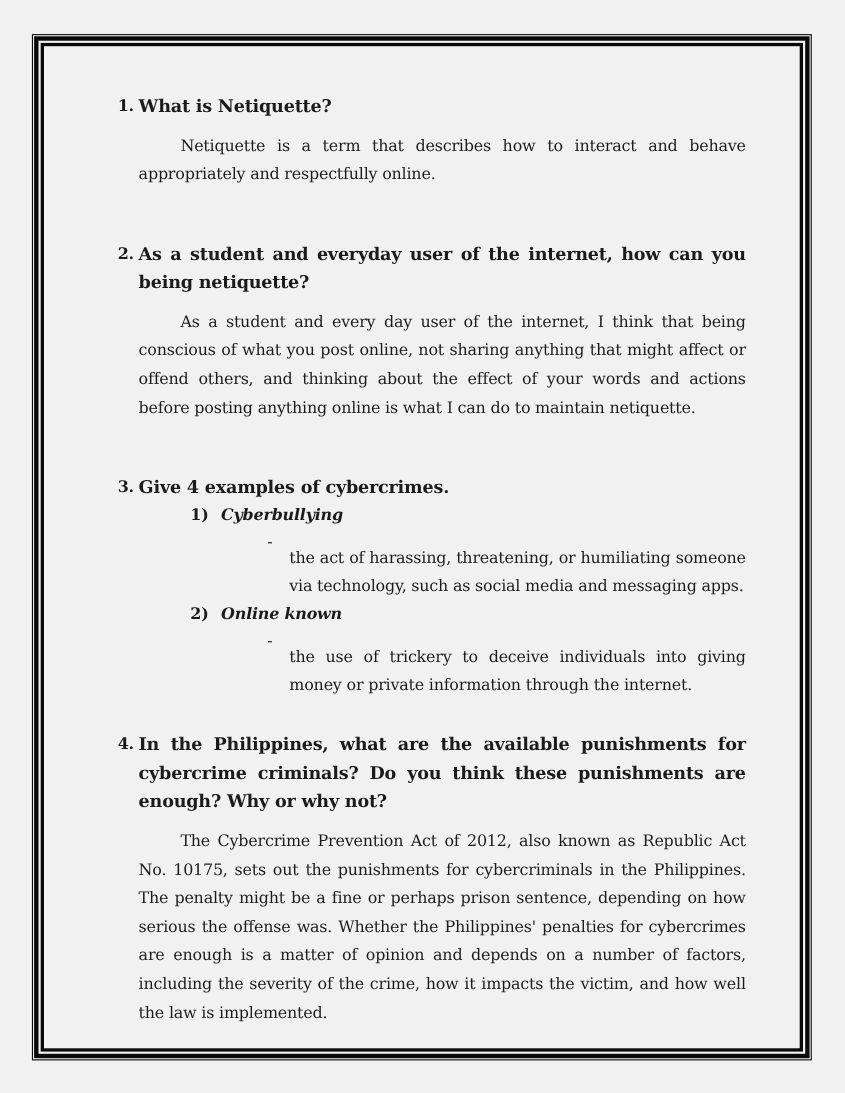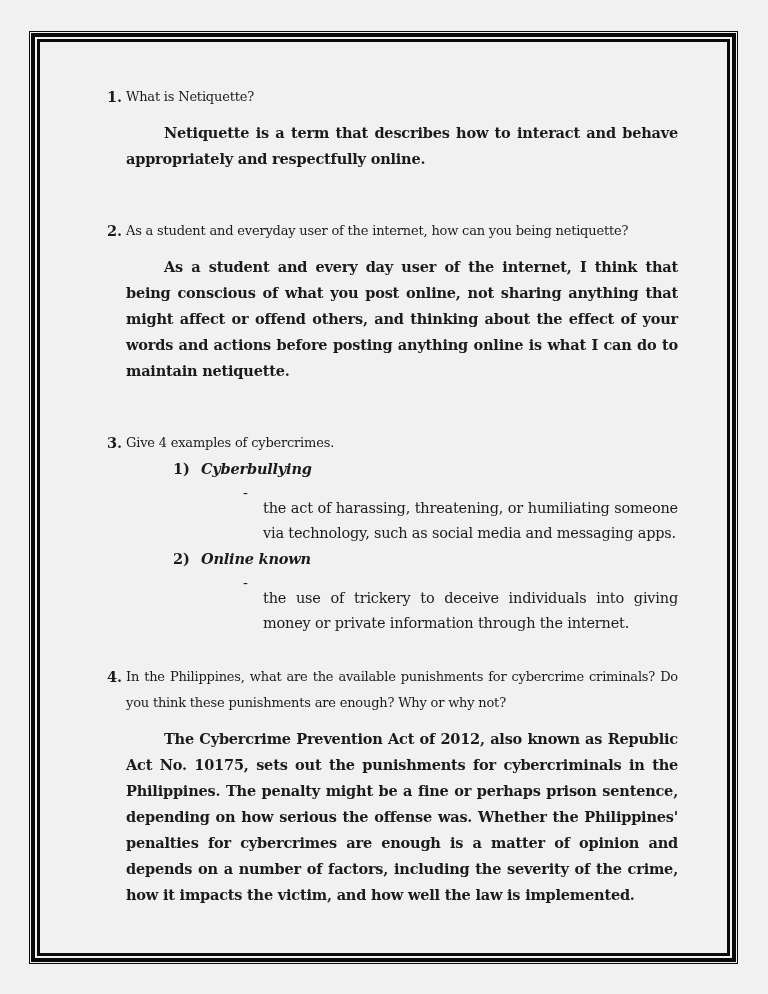--- a/index.html
+++ b/index.html
@@ -37,31 +37,30 @@
     letter-spacing: -0.2px;
     line-height: 26px;
   }
   .q-row { display: flex; }
   .qnum {
     flex: 0 0 19px;
     font-weight: bold;
   }
   .qtext {
     flex: 1;
-    font-weight: normal;
-    font-size: 13px;
+    font-weight: bold;
+    font-size: 16px;
     line-height: 26px;
     text-align: justify;
   }
   .answer {
     margin-left: 19px;
     margin-top: 10px;
     text-align: justify;
     text-indent: 38px;
-    font-weight: bold;
   }
   
   .sec-1 { margin-bottom: 46px; }
   .sec-2 { margin-bottom: 46px; }
   .sec-3 { margin-bottom: 28px; }
   .sec-4 { margin-bottom: 0; }
   
   .sub-row {
     display: flex;
     margin-left: 66px;

